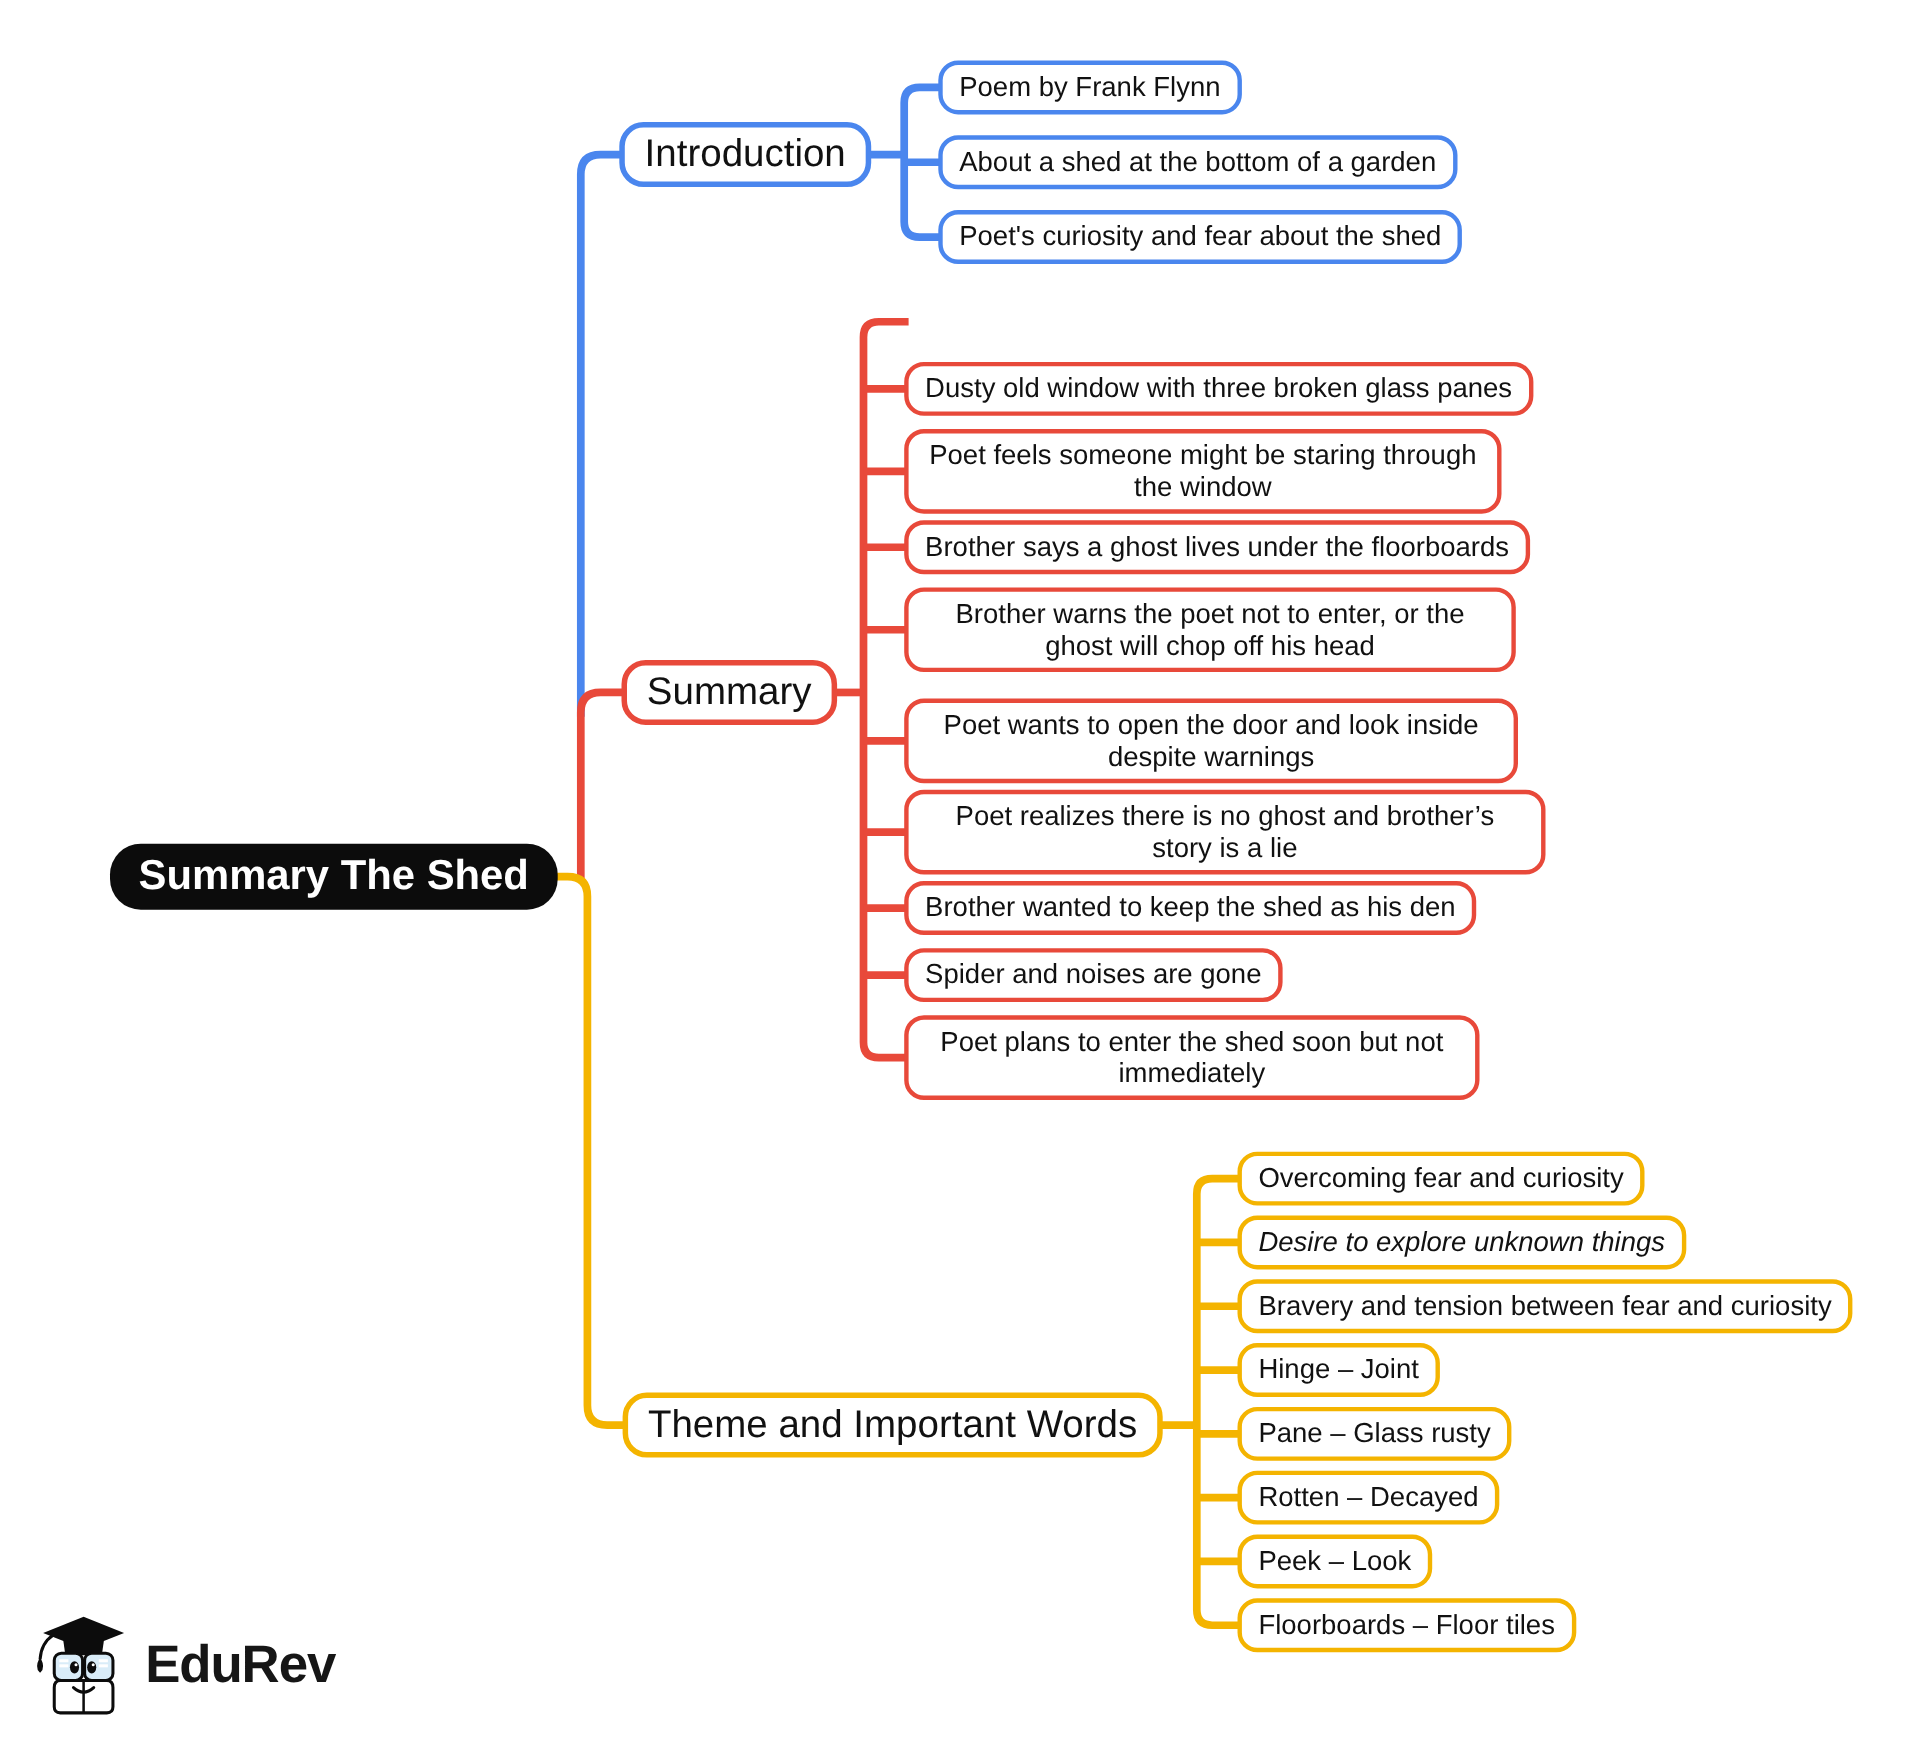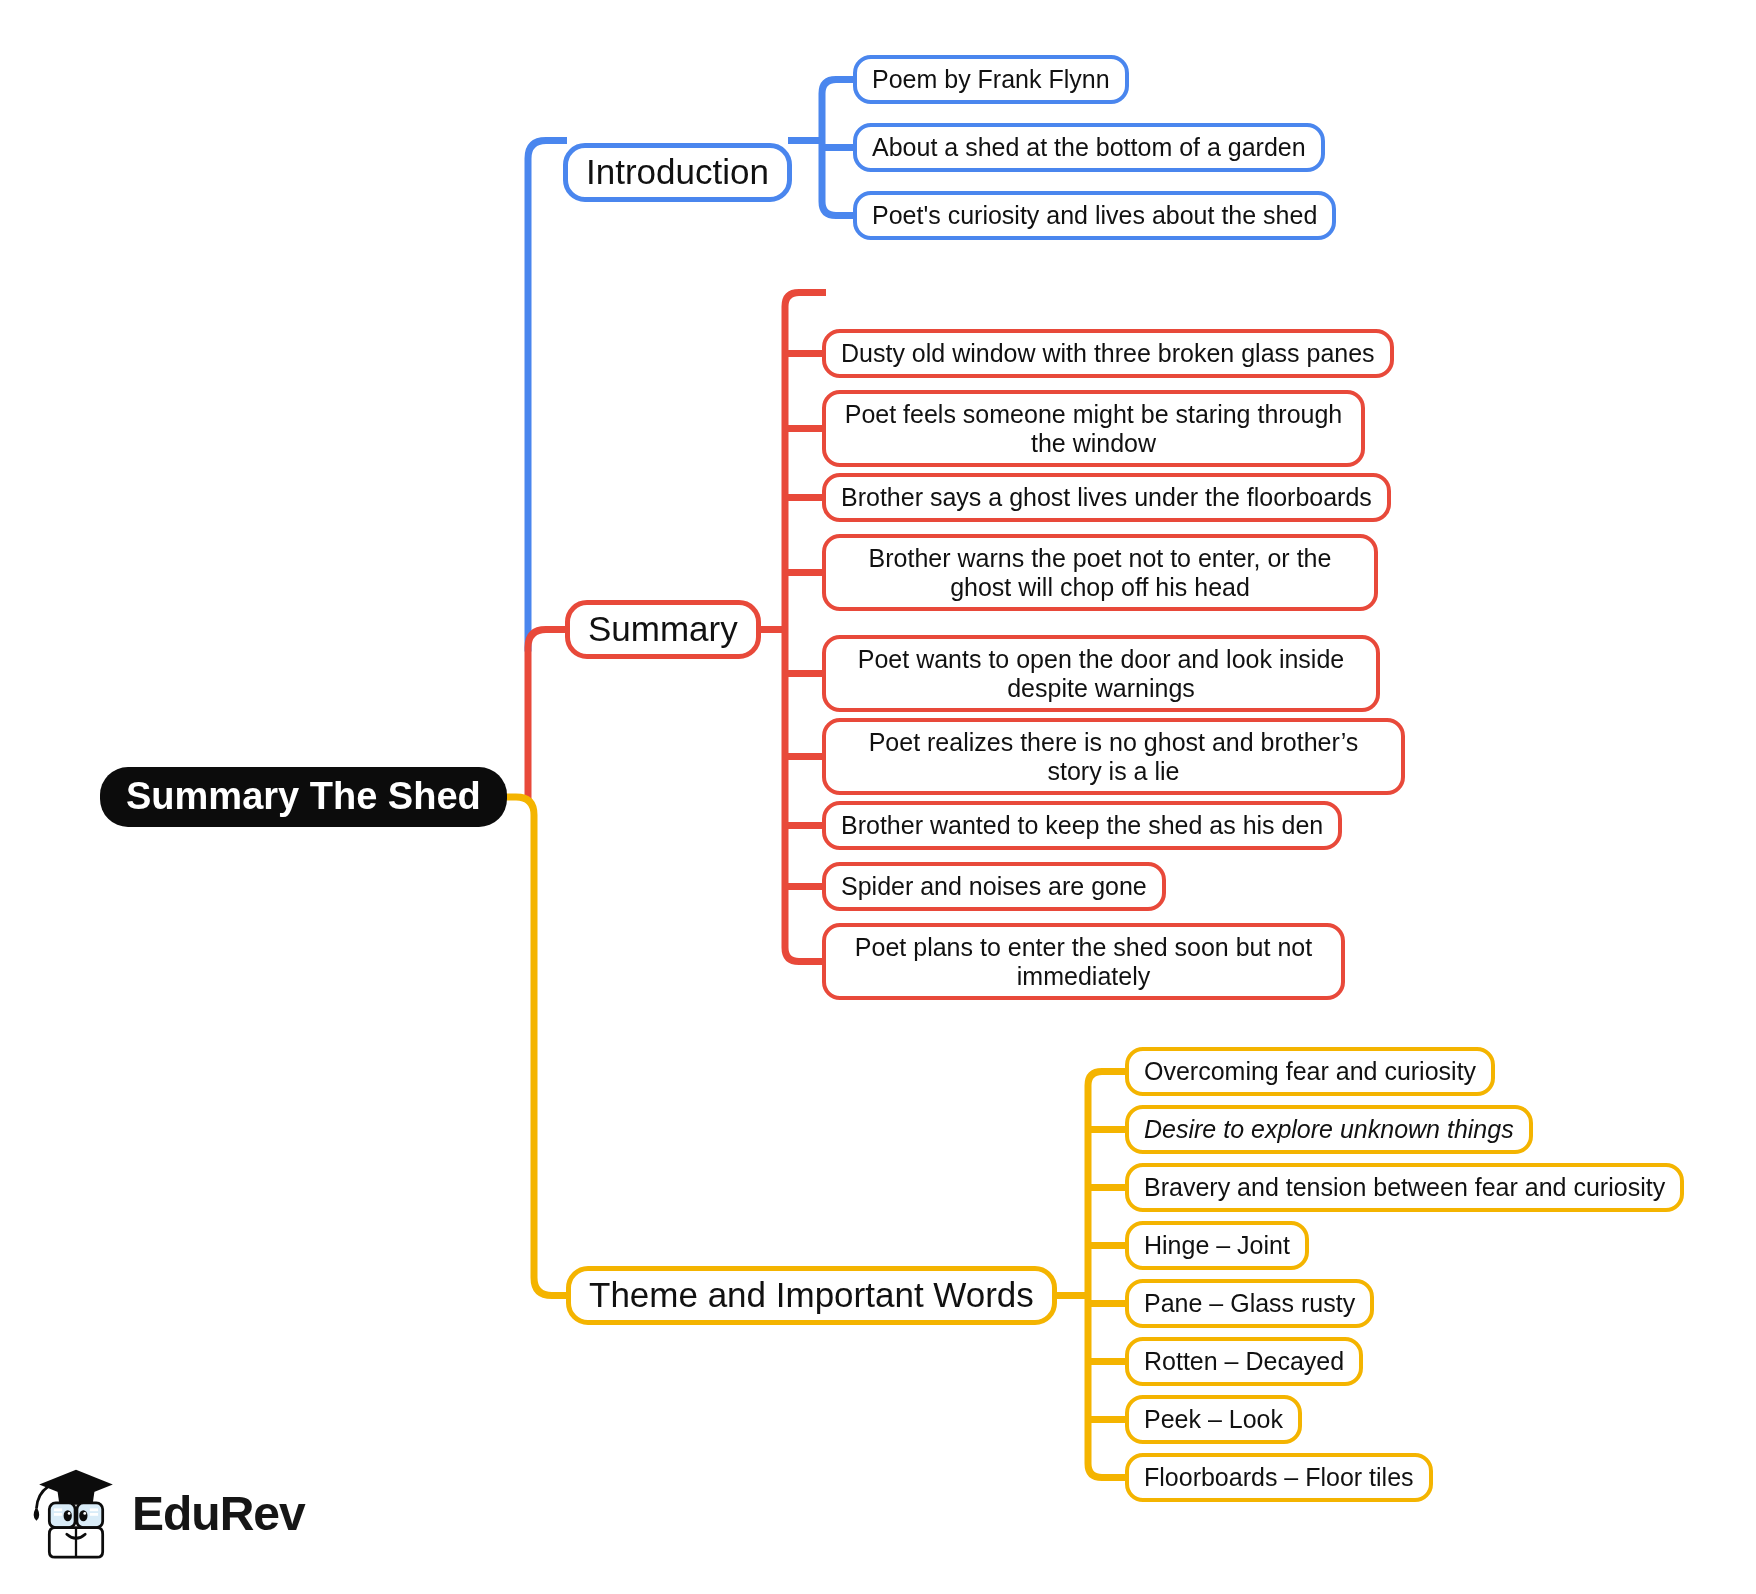--- a/index.html
+++ b/index.html
@@ -97,24 +97,24 @@
       <path d="M 1129 1071.5 L 1102 1071.5 Q 1088 1071.5 1088 1085.5 L 1088 1463.5 Q 1088 1477.5 1102 1477.5 L 1129 1477.5" fill="none" stroke="#f4b400" stroke-width="7" stroke-linejoin="round"></path>
       <path d="M 1088 1129.5 L 1129 1129.5" fill="none" stroke="#f4b400" stroke-width="7" stroke-linejoin="round"></path>
       <path d="M 1088 1187.5 L 1129 1187.5" fill="none" stroke="#f4b400" stroke-width="7" stroke-linejoin="round"></path>
       <path d="M 1088 1245.5 L 1129 1245.5" fill="none" stroke="#f4b400" stroke-width="7" stroke-linejoin="round"></path>
       <path d="M 1088 1303.5 L 1129 1303.5" fill="none" stroke="#f4b400" stroke-width="7" stroke-linejoin="round"></path>
       <path d="M 1088 1361.5 L 1129 1361.5" fill="none" stroke="#f4b400" stroke-width="7" stroke-linejoin="round"></path>
       <path d="M 1088 1419.5 L 1129 1419.5" fill="none" stroke="#f4b400" stroke-width="7" stroke-linejoin="round"></path>
     </svg>
 
   <div id="nodes">
-      <div class="node branch" style="left: 563px; top: 111px; border-color: rgb(74, 134, 238); margin-top: 32px;">Introduction</div>
+      <div class="node branch" style="left: 563px; top: 111px; border-color: rgb(74, 134, 238);">Introduction</div>
       <div class="node child" style="left: 853px; top: 55px; border-color: rgb(74, 134, 238);">Poem by Frank Flynn</div>
       <div class="node child" style="left: 853px; top: 123px; border-color: rgb(74, 134, 238);">About a shed at the bottom of a garden</div>
-      <div class="node child" style="left: 853px; top: 191px; border-color: rgb(74, 134, 238);">Poet's curiosity and lives about the shed</div>
+      <div class="node child" style="left: 853px; top: 191px; border-color: rgb(74, 134, 238);">Poet's curiosity and fear about the shed</div>
       <div class="node branch" style="left: 565px; top: 600px; border-color: rgb(232, 73, 58);">Summary</div>
       <div class="node child" style="left: 822px; top: 329px; border-color: rgb(232, 73, 58);">Dusty old window with three broken glass panes</div>
       <div class="node child two" style="left: 822px; top: 390px; width: 543px; border-color: rgb(232, 73, 58);">Poet feels someone might be staring through the window</div>
       <div class="node child" style="left: 822px; top: 473px; border-color: rgb(232, 73, 58);">Brother says a ghost lives under the floorboards</div>
       <div class="node child two" style="left: 822px; top: 534px; width: 556px; border-color: rgb(232, 73, 58);">Brother warns the poet not to enter, or the ghost will chop off his head</div>
       <div class="node child two" style="left: 822px; top: 635px; width: 558px; border-color: rgb(232, 73, 58);">Poet wants to open the door and look inside despite warnings</div>
       <div class="node child two" style="left: 822px; top: 718px; width: 583px; border-color: rgb(232, 73, 58);">Poet realizes there is no ghost and brother’s story is a lie</div>
       <div class="node child" style="left: 822px; top: 801px; border-color: rgb(232, 73, 58);">Brother wanted to keep the shed as his den</div>
       <div class="node child" style="left: 822px; top: 862px; border-color: rgb(232, 73, 58);">Spider and noises are gone</div>
       <div class="node child two" style="left: 822px; top: 923px; width: 523px; border-color: rgb(232, 73, 58);">Poet plans to enter the shed soon but not immediately</div>

